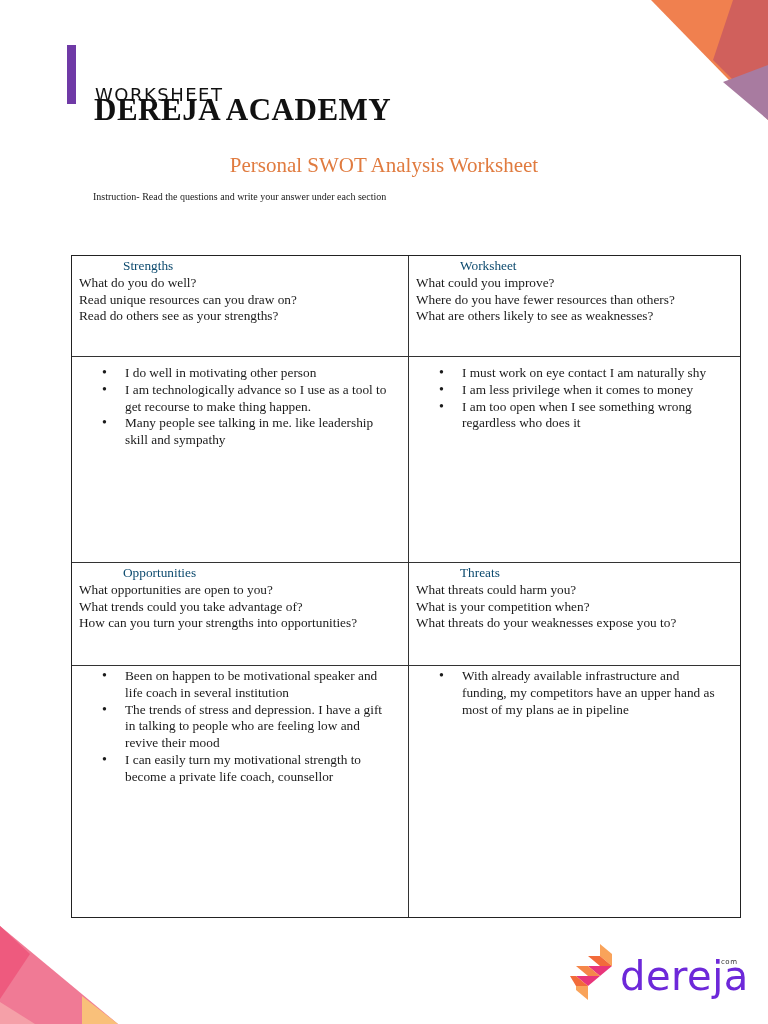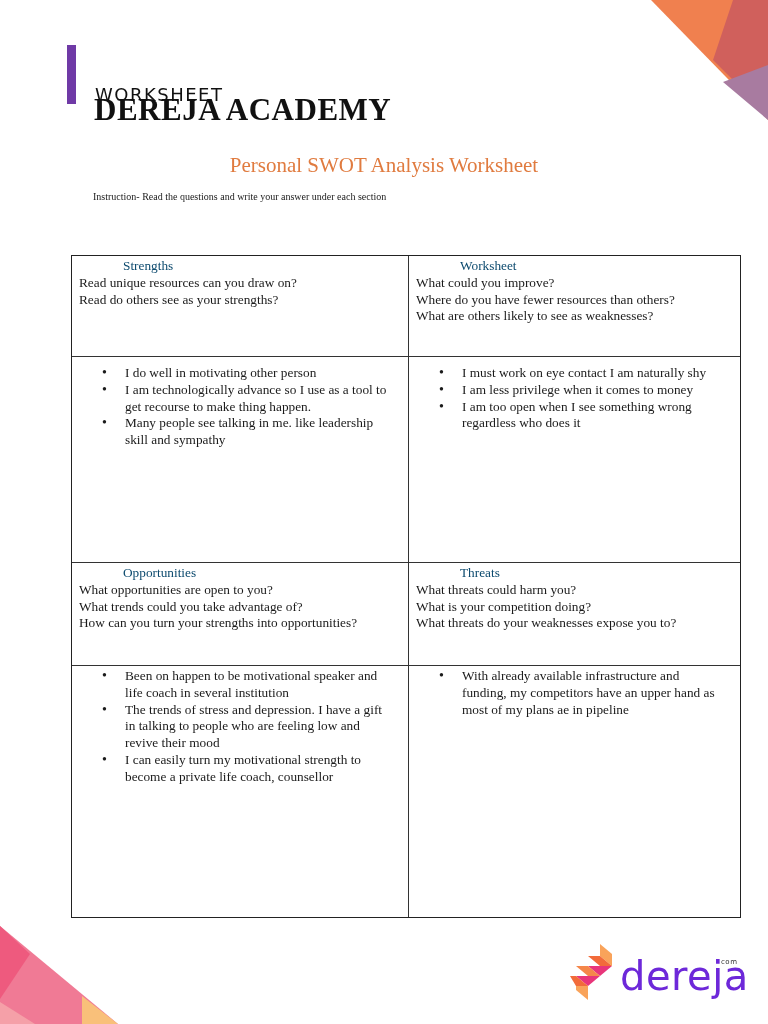--- a/index.html
+++ b/index.html
@@ -74,20 +74,21 @@
 <div class="brand-title">DEREJA ACADEMY</div>
 <div class="brand-sub">WORKSHEET</div>
 
 <div class="doc-title">Personal SWOT Analysis Worksheet</div>
 <div class="instruction">Instruction- Read the questions and write your answer under each section</div>
 
 <div class="swot">
 
   <div class="cell">
     <span class="heading">Strengths</span>
+    <span class="q">What do you do well?</span>
     <span class="q">Read unique resources can you draw on?</span>
     <span class="q">Read do others see as your strengths?</span>
   </div>
   <div class="cell right">
     <span class="heading">Worksheet</span>
     <span class="q">What could you improve?</span>
     <span class="q">Where do you have fewer resources than others?</span>
     <span class="q">What are others likely to see as weaknesses?</span>
   </div>
 
@@ -108,21 +109,21 @@
 
   <div class="cell">
     <span class="heading">Opportunities</span>
     <span class="q">What opportunities are open to you?</span>
     <span class="q">What trends could you take advantage of?</span>
     <span class="q">How can you turn your strengths into opportunities?</span>
   </div>
   <div class="cell right">
     <span class="heading">Threats</span>
     <span class="q">What threats could harm you?</span>
-    <span class="q">What is your competition doing?</span>
+    <span class="q">What is your competition when?</span>
     <span class="q">What threats do your weaknesses expose you to?</span>
   </div>
 
   <div class="cell last answers" style="padding-top:2px">
     <ul>
       <li>Been on happen to be motivational speaker and life coach in several institution</li>
       <li>The trends of stress and depression. I have a gift in talking to people who are feeling low and revive their mood</li>
       <li>I can easily turn my motivational strength to become a private life coach, counsellor</li>
     </ul>
   </div>

